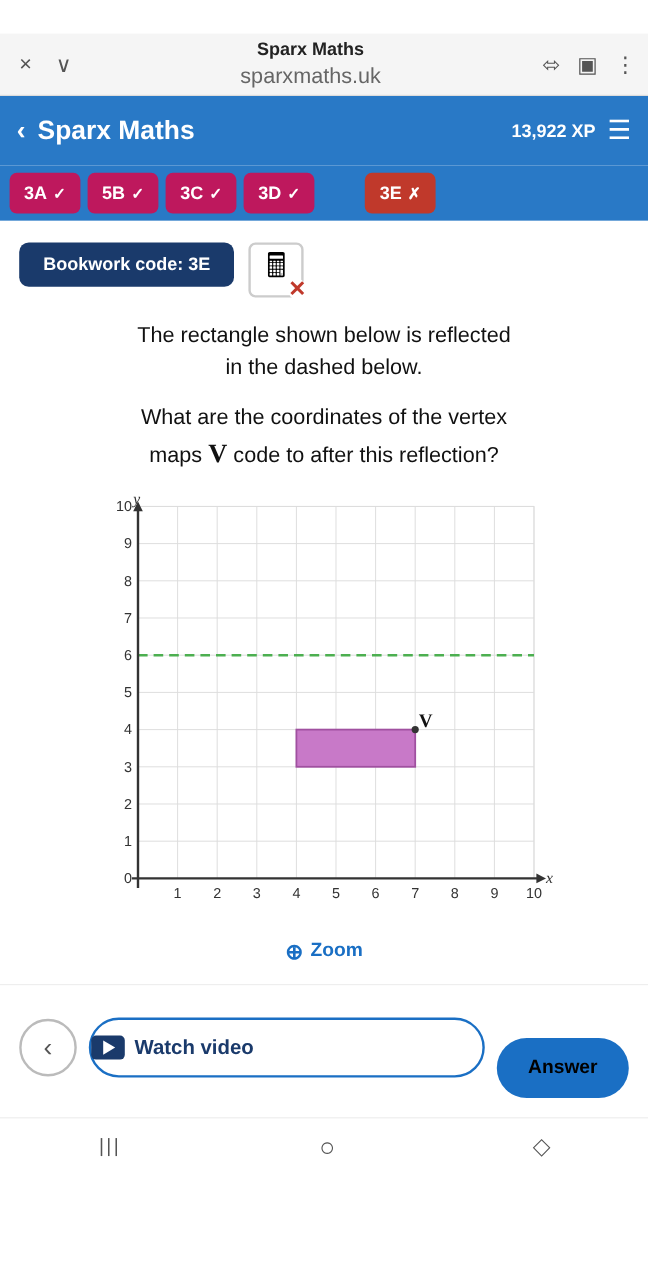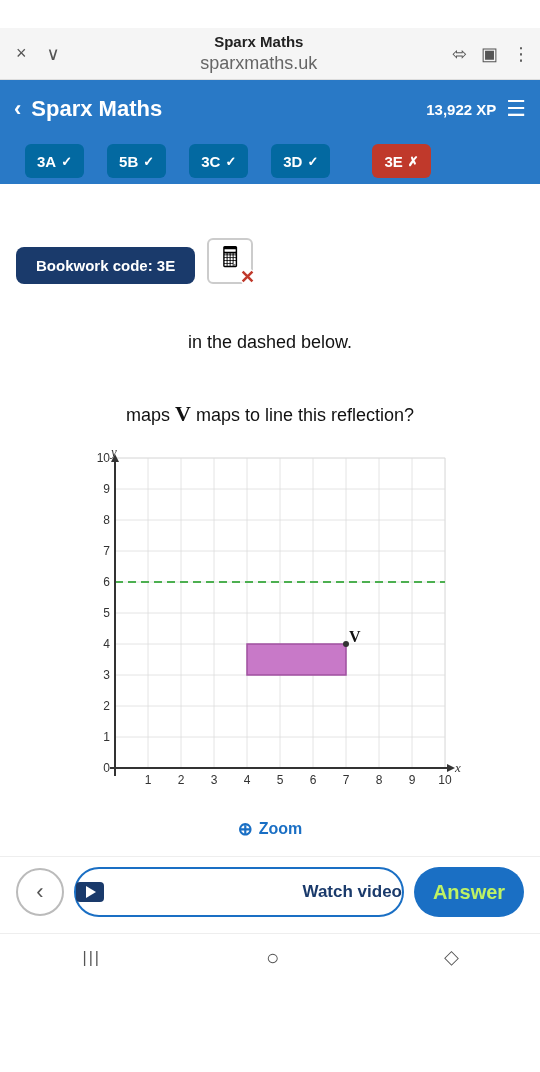--- a/index.html
+++ b/index.html
@@ -112,46 +112,44 @@
       padding: 0 12px;
       border-radius: 6px;
       display: flex;
       align-items: center;
       font-size: 15px;
       font-weight: bold;
       color: #fff;
       cursor: pointer;
     }
     .tab-item.done {
-      background: #0369a1;
-      margin-left: 17px;
+      background: #be185d;
     }
     .tab-item.active {
       background: #c0392b;
       margin-left: 36px;
     }
     .tab-item .check {
       margin-left: 5px;
       font-size: 13px;
     }
 
     
     .main-content {
       width: 100%;
       background: #fff;
       padding: 18px 16px 0 16px;
     }
 
     
     .bookwork-row {
       display: flex;
-      align-items: flex-end;
+      align-items: flex-start;
       gap: 12px;
       margin-bottom: 18px;
-      margin-top: 36px;
     }
     .bookwork-badge {
       background: #1a3a6b;
       color: #fff;
       border-radius: 8px;
       padding: 10px 20px;
       font-size: 15px;
       font-weight: bold;
     }
     .calc-icon-box {
@@ -250,21 +248,21 @@
       flex: 1;
       height: 50px;
       border-radius: 28px;
       border: 2px solid #1a6fc4;
       background: #fff;
       color: #1a3a6b;
       font-size: 17px;
       font-weight: bold;
       display: flex;
       align-items: center;
-      justify-content: space-between;
+      justify-content: flex-start;
       gap: 8px;
       cursor: pointer;
     }
     .watch-video-btn .play-icon {
       width: 28px;
       height: 20px;
       background: #1a3a6b;
       border-radius: 4px;
       display: flex;
       align-items: center;
@@ -276,26 +274,27 @@
       border-top: 6px solid transparent;
       border-bottom: 6px solid transparent;
       border-left: 10px solid #fff;
       margin-left: 2px;
     }
     .answer-btn {
       width: 110px;
       height: 50px;
       border-radius: 28px;
       background: #1a6fc4;
-      color: #bef264;
-      font-size: 20px;
+      color: #000000;
+      font-size: 16px;
       font-weight: bold;
       border: none;
       cursor: pointer;
       flex-shrink: 0;
+      margin-top: 34px;
     }
 
     
     .sys-nav-bar {
       width: 100%;
       height: 48px;
       background: #fff;
       display: flex;
       align-items: center;
       justify-content: space-around;
@@ -364,28 +363,28 @@
 
   <div class="bookwork-row">
     <div class="bookwork-badge">Bookwork code: 3E</div>
     <div class="calc-icon-box">
       <span style="font-size:28px;">🖩</span>
       <span class="x-mark">✕</span>
     </div>
   </div>
 
   <p class="question-text">
-    <br>
+    <span>The rectangle shown below is reflected</span><br>
     <span>in the dashed below.</span>
   </p>
   <p class="question-text2">
-    <br>
+    <span>What are the coordinates of the vertex</span><br>
     <span>maps</span>
     <span class="vertex-label"> V </span>
-    <span>maps to line this reflection?</span>
+    <span>code to after this reflection?</span>
   </p>
 
   <div class="graph-container">
     <svg width="390" height="360">
 
       <rect x="40" y="10" width="330" height="310" fill="#fff" stroke="#ccc" stroke-width="0.5"></rect>
 
       <g stroke="#ddd" stroke-width="0.8">
         <line x1="40" y1="10" x2="40" y2="320"></line>
         <line x1="73" y1="10" x2="73" y2="320"></line>

